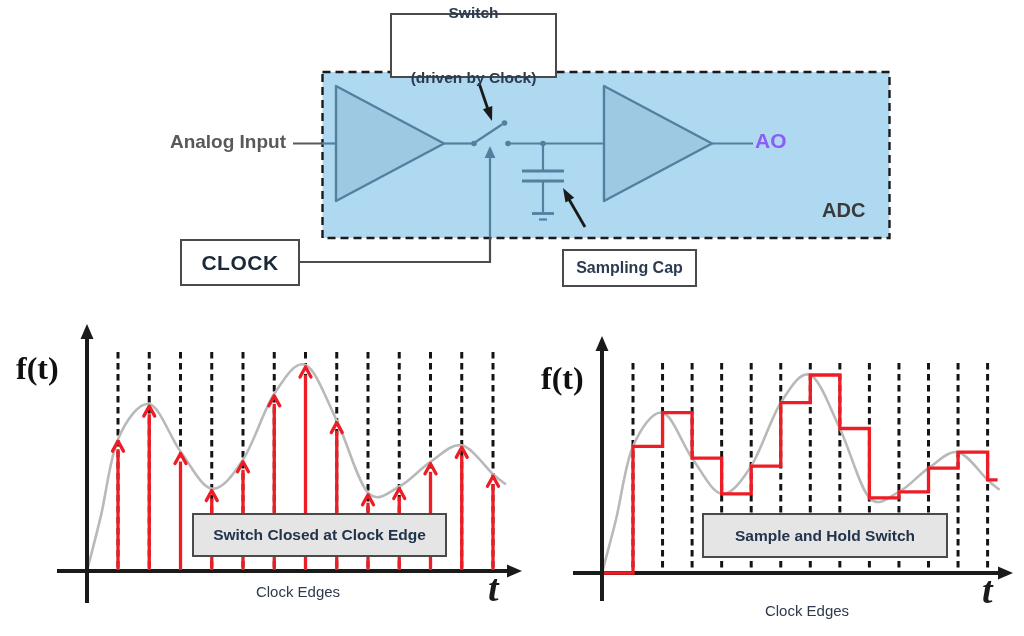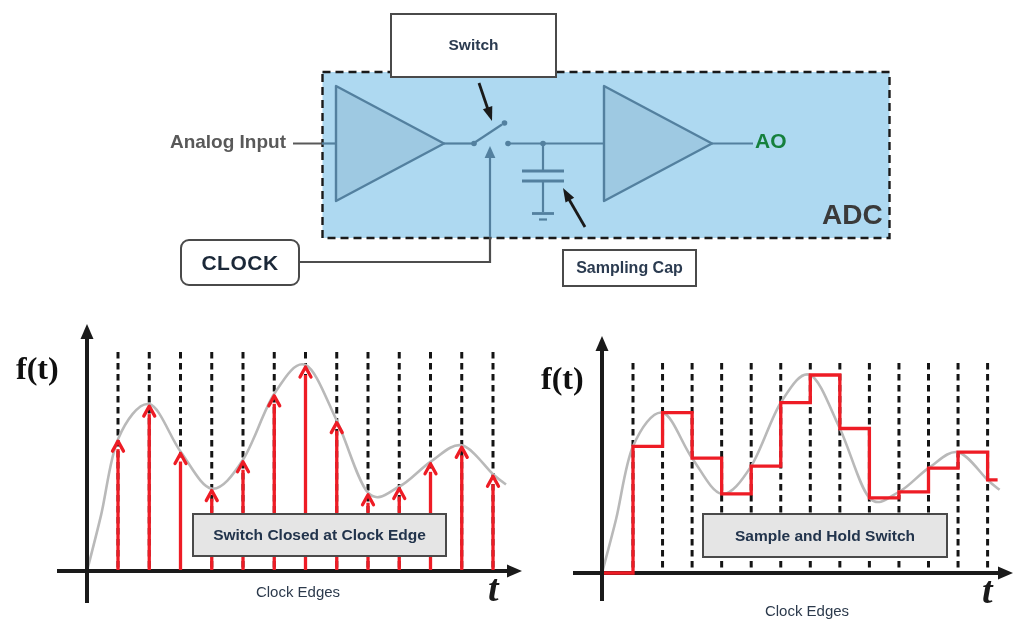--- a/index.html
+++ b/index.html
@@ -4,26 +4,26 @@
 <style>
   html,body{margin:0;padding:0;background:#fff;}
   .stage{position:relative;width:1024px;height:636px;background:#fff;overflow:hidden;
          font-family:"Liberation Sans",sans-serif;}
   svg{position:absolute;left:0;top:0;}
   
   .lblbox{position:absolute;z-index:6;background:#fff;border:2.2px solid #4a4a4a;
           display:flex;flex-direction:column;align-items:center;justify-content:center;
           text-align:center;color:#2b3b50;}
   .switch-box{left:390px;top:13px;width:163px;height:61px;font-size:15.5px;font-weight:600;line-height:1.35;gap:44px;}
-  .clock-box{left:180px;top:239px;width:116px;height:43px;font-size:21px;font-weight:800;color:#1b2838;letter-spacing:.5px;border-radius:9px;}
+  .clock-box{left:180px;top:239px;width:116px;height:43px;font-size:21px;font-weight:800;color:#1b2838;letter-spacing:.5px;}
   .sampling-box{left:562px;top:227px;width:131px;height:34px;font-size:16px;font-weight:600;margin-top:22px;}
   .txt{position:absolute;z-index:6;}
   .analog-input{left:142px;top:131px;width:144px;font-size:19px;font-weight:600;color:#595959;text-align:right;}
-  .ao{left:755px;top:129px;font-size:21px;font-weight:600;color:#15803d;}
-  .adc{left:822px;top:199px;font-size:28px;font-weight:600;color:#3a3a3a;}
+  .ao{left:755px;top:129px;font-size:21px;font-weight:600;color:#8b5cf6;}
+  .adc{left:822px;top:199px;font-size:20px;font-weight:600;color:#3a3a3a;}
   
   .annbox{position:absolute;z-index:6;background:#e5e5e5;border:2.2px solid #4a4a4a;
           display:flex;align-items:center;justify-content:center;font-size:15.5px;
           font-weight:700;color:#22344c;text-align:center;margin-left:20px;}
   .box-left{left:172px;top:513px;width:251px;height:40px;}
   .box-right{left:682px;top:513px;width:242px;height:41px;}
   .ft{position:absolute;z-index:4;font-size:32px;font-weight:600;color:#101010;font-family:Liberation Serif, serif;}
   .ft-left{left:16px;top:350px;}
   .ft-right{left:541px;top:360px;}
   .tlab{position:absolute;z-index:4;font-family:"Liberation Serif",serif;font-style:italic;
@@ -75,20 +75,21 @@
     <line x1="539" y1="219.5" x2="547" y2="219.5" class="wire"></line>
 
     <line x1="479" y1="83" x2="488.5" y2="111" stroke="#1a1a1a" stroke-width="2.8"></line>
     <polygon points="492,121 482.9,109.3 492.3,106.1" fill="#1a1a1a"></polygon>
     <line x1="585" y1="227" x2="568.5" y2="198.5" stroke="#1a1a1a" stroke-width="2.8"></line>
     <polygon points="563,188 574.2,197.7 565.5,202.6" fill="#1a1a1a"></polygon>
   </svg>
 
   <div class="lblbox switch-box">
     <div>Switch</div>
+    <div>(driven by Clock)</div>
   </div>
   <div class="lblbox clock-box">CLOCK</div>
   <div class="lblbox sampling-box">Sampling Cap</div>
   <div class="txt analog-input">Analog Input</div>
   <div class="txt ao">AO</div>
   <div class="txt adc">ADC</div>
 
   <svg id="plots-svg" width="1024" height="636" viewBox="0 0 1024 636">
       <line x1="118" y1="352" x2="118" y2="570" stroke="#141414" stroke-width="3" stroke-dasharray="6.5 4.5"></line>
       <line x1="149.25" y1="352" x2="149.25" y2="570" stroke="#141414" stroke-width="3" stroke-dasharray="6.5 4.5"></line>

